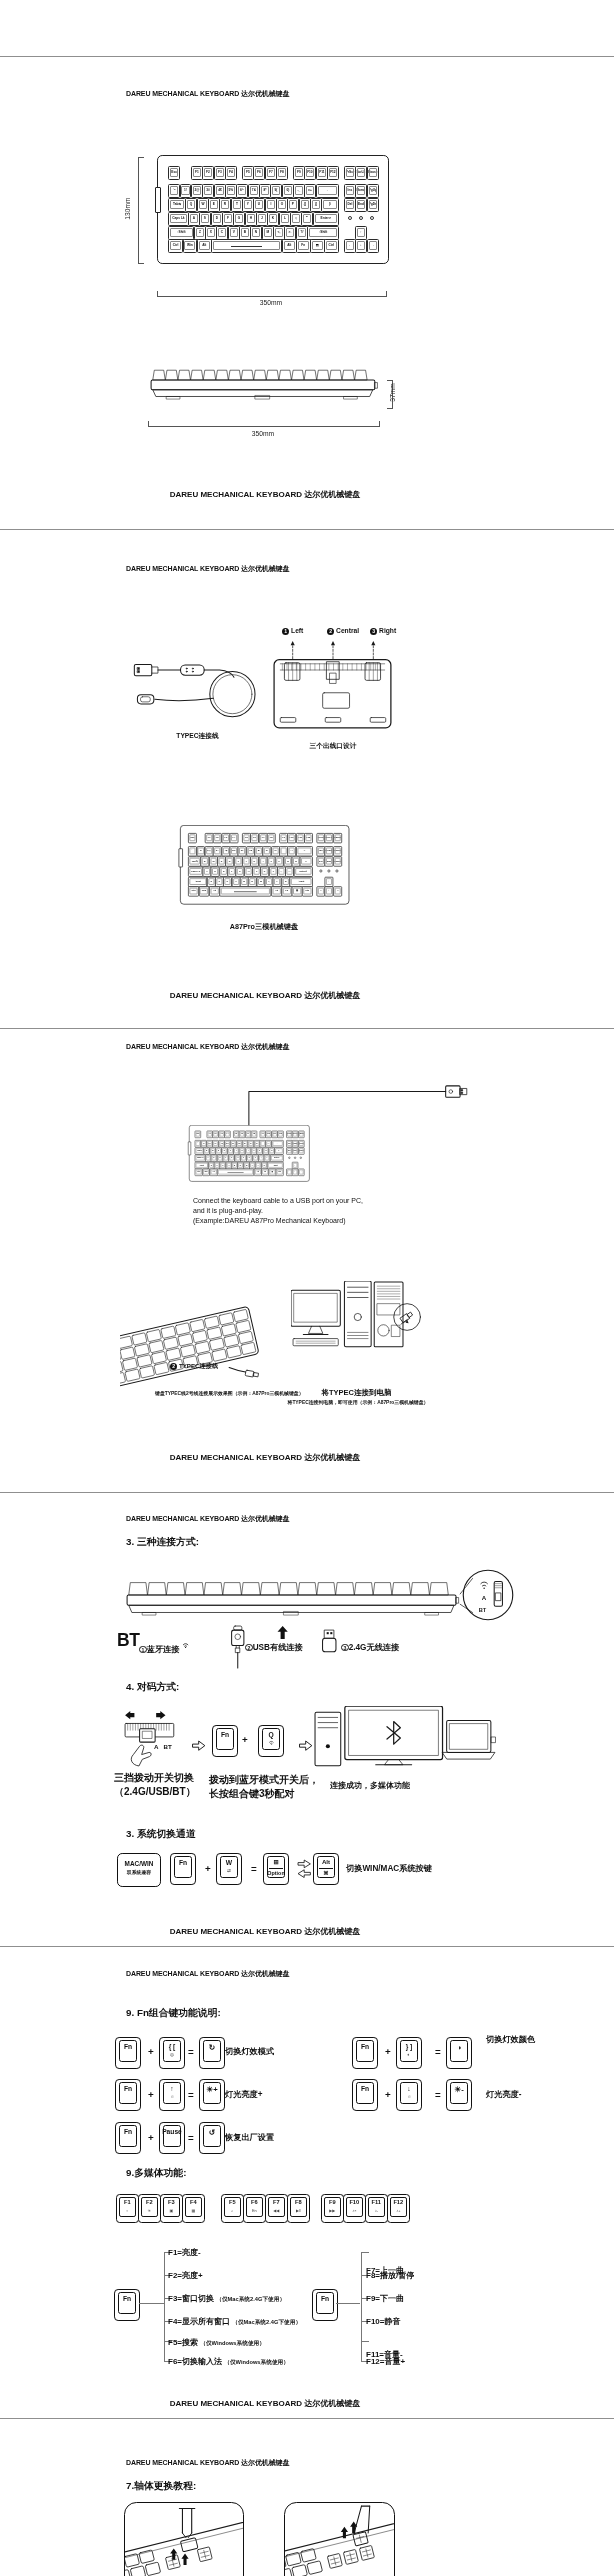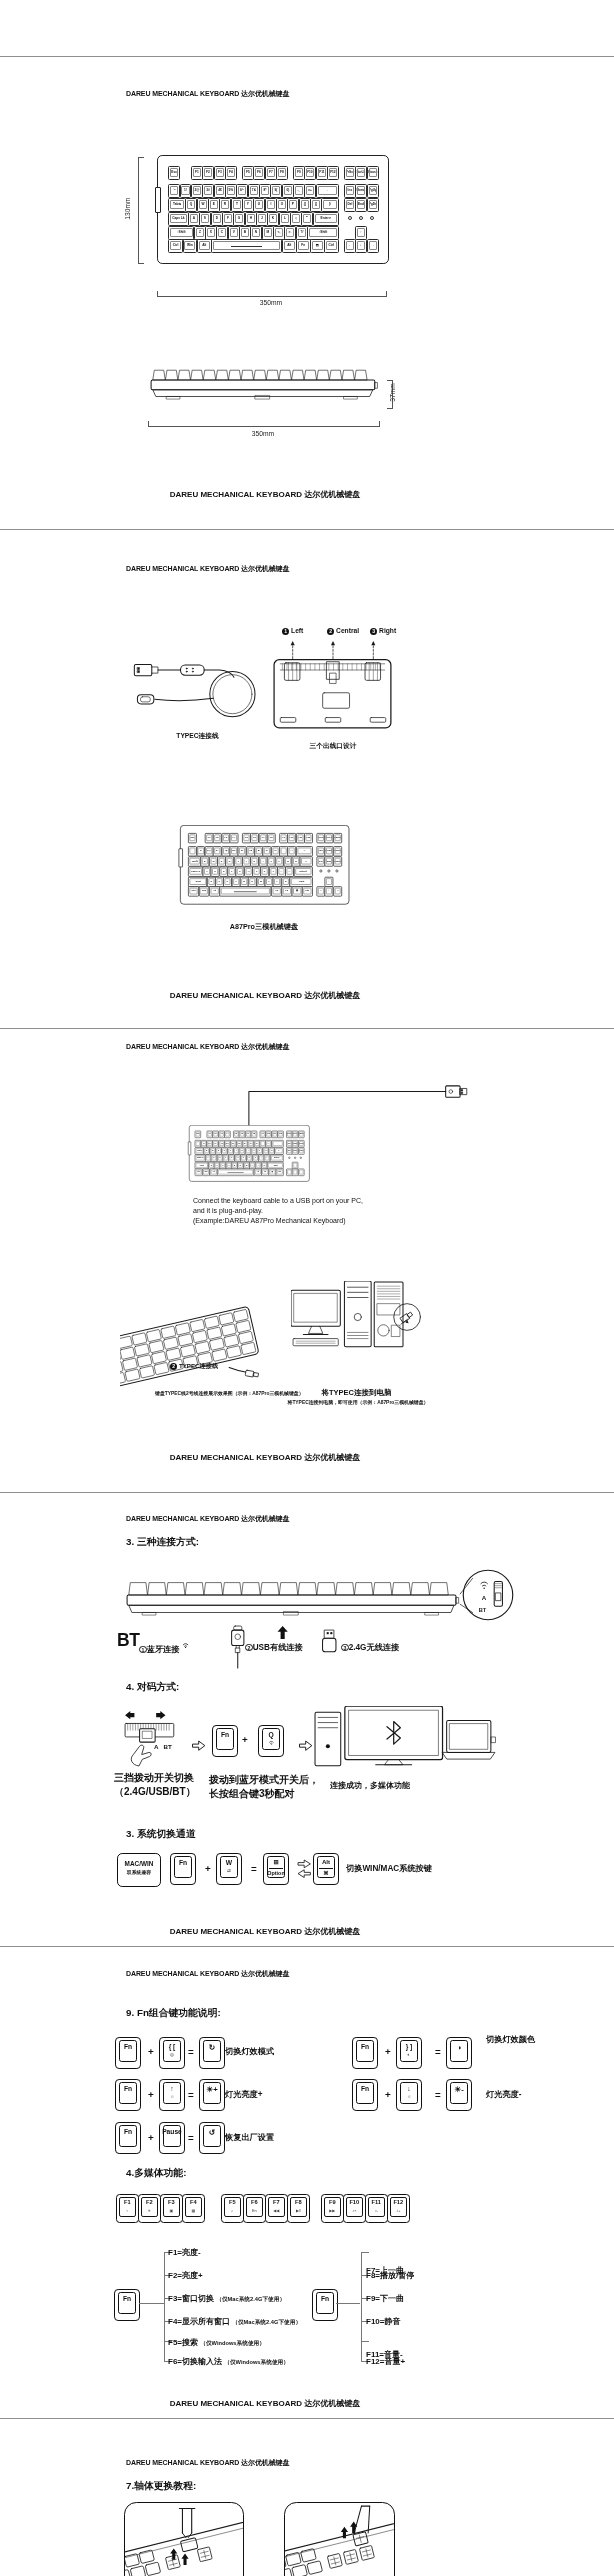--- a/index.html
+++ b/index.html
@@ -773,21 +773,21 @@
           <div class="m">Pause</div>
         </div>
         <div class="bigplus" style="left: 188px; top: 186px;">=</div>
         <div class="kkey" style="left: 199px; top: 176px;">
           <i class="face"></i>
           <div class="m" style="font-size: 7.7px;">↺</div>
         </div>
         <div class="conlab" style="left: 225px; top: 186px;">恢复出厂设置</div>
       </div>
 
-    <div class="sec-title" style="left:126px;top:221px">4.多媒体功能:</div>
+    <div class="sec-title" style="left:126px;top:221px">9.多媒体功能:</div>
     <div id="fkeysrow">
         <div class="fkey" style="left: 116px; top: 248px;">
           <i class="face"></i>
           <div class="m">F1</div>
           <div class="s">☼</div>
         </div>
         <div class="fkey" style="left: 138px; top: 248px;">
           <i class="face"></i>
           <div class="m">F2</div>
           <div class="s">☀</div>

